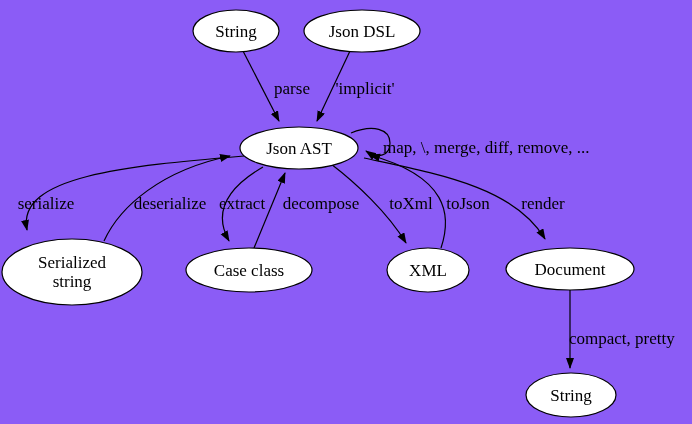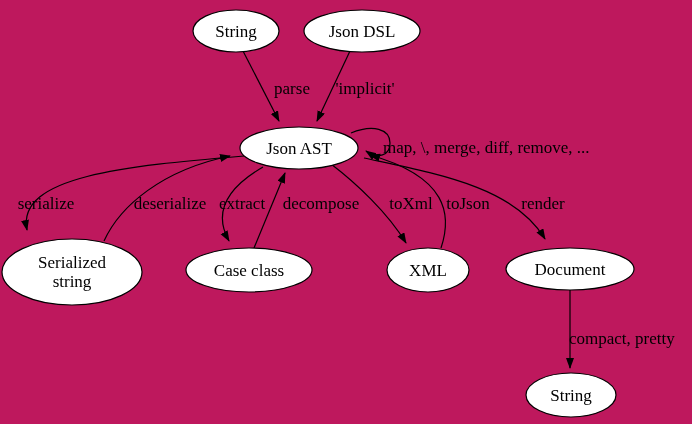--- a/index.html
+++ b/index.html
@@ -4,21 +4,21 @@
 <style>
   html, body {
     margin: 0;
     padding: 0;
     background: #ffffff;
   }
   .canvas {
     position: relative;
     width: 692px;
     height: 424px;
-    background: #be185d;
+    background: #8b5cf6;
     overflow: hidden;
   }
   svg text {
     font-family: "Liberation Serif", serif;
     font-size: 17px;
     fill: #000000;
   }
   .edge {
     fill: none;
     stroke: #000000;

